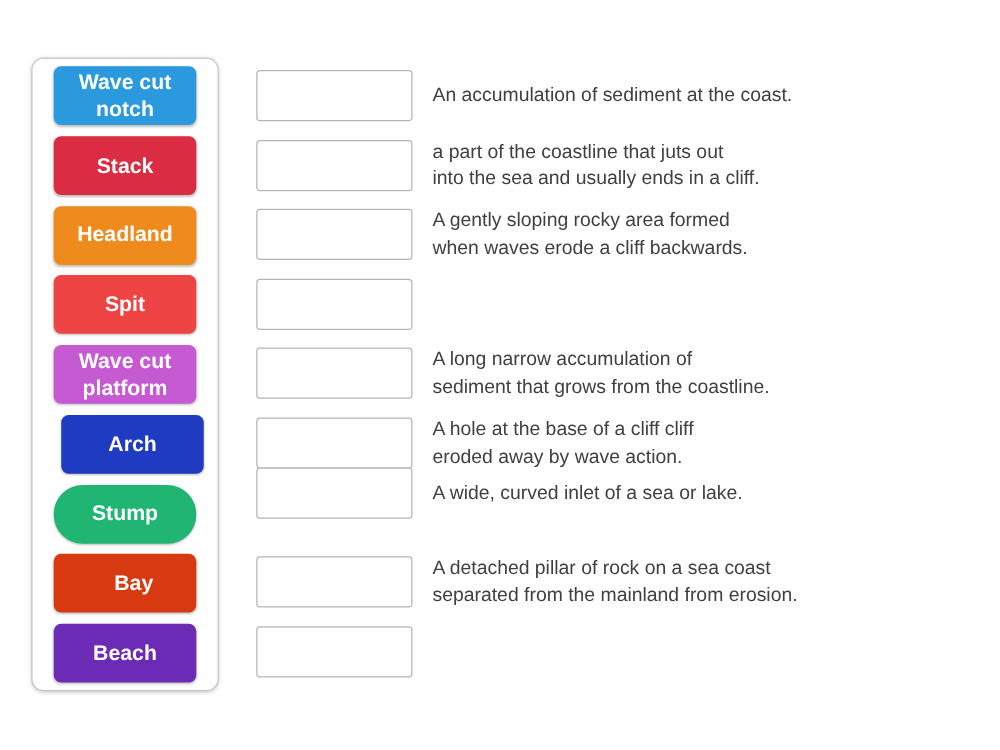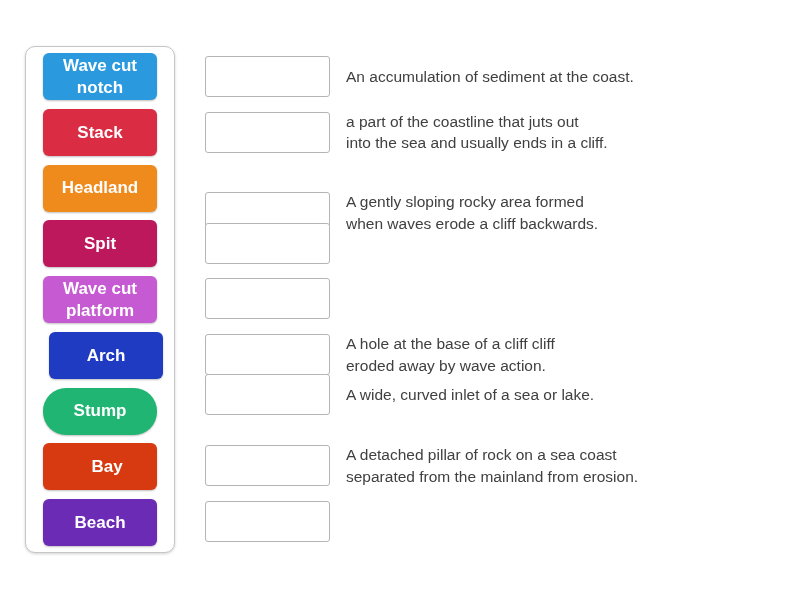--- a/index.html
+++ b/index.html
@@ -87,21 +87,21 @@
 </style>
 </head>
 <body>
 
 <div class="stage">
 
   <div class="keywords-panel">
       <div class="keyword-tile" style="background: rgb(42, 153, 222);">Wave cut notch</div>
       <div class="keyword-tile" style="background: rgb(218, 44, 67);">Stack</div>
       <div class="keyword-tile" style="background: rgb(239, 138, 28);">Headland</div>
-      <div class="keyword-tile" style="background: #be185d;">Spit</div>
+      <div class="keyword-tile" style="background: #ef4444;">Spit</div>
       <div class="keyword-tile" style="background: rgb(197, 90, 210);">Wave cut platform</div>
       <div class="keyword-tile" style="background: rgb(30, 59, 194); margin-left: 12px;">Arch</div>
       <div class="keyword-tile" style="background: rgb(33, 181, 115); border-radius: 23px;">Stump</div>
       <div class="keyword-tile" style="background: rgb(215, 58, 16); padding-left: 20px;">Bay</div>
       <div class="keyword-tile" style="background: rgb(108, 43, 181);">Beach</div>
     </div>
 
   <div class="answers-column">
       <div class="match-row" style="top: 0px;">
     <div class="answer-box"></div>
@@ -109,32 +109,36 @@
           <div>An accumulation of sediment at the coast.</div>
         </div>
   </div>
       <div class="match-row" style="top: 55.6px;">
     <div class="answer-box"></div>
     <div class="definition-text">
           <div>a part of the coastline that juts out</div>
           <div>into the sea and usually ends in a cliff.</div>
         </div>
   </div>
-      <div class="match-row" style="top: 111.2px; margin-top: 25px;">
+      <div class="match-row" style="top: 111.2px;">
     <div class="answer-box"></div>
     <div class="definition-text">
           <div>A gently sloping rocky area formed</div>
           <div>when waves erode a cliff backwards.</div>
         </div>
   </div>
       <div class="match-row" style="top: 166.8px;">
     <div class="answer-box"></div>
   </div>
       <div class="match-row" style="top: 222.4px;">
     <div class="answer-box"></div>
+    <div class="definition-text">
+          <div>A long narrow accumulation of</div>
+          <div>sediment that grows from the coastline.</div>
+        </div>
   </div>
       <div class="match-row" style="top: 278px;">
     <div class="answer-box"></div>
     <div class="definition-text">
           <div>A hole at the base of a cliff cliff</div>
           <div>eroded away by wave action.</div>
         </div>
   </div>
       <div class="match-row" style="top: 318px;">
     <div class="answer-box"></div>

